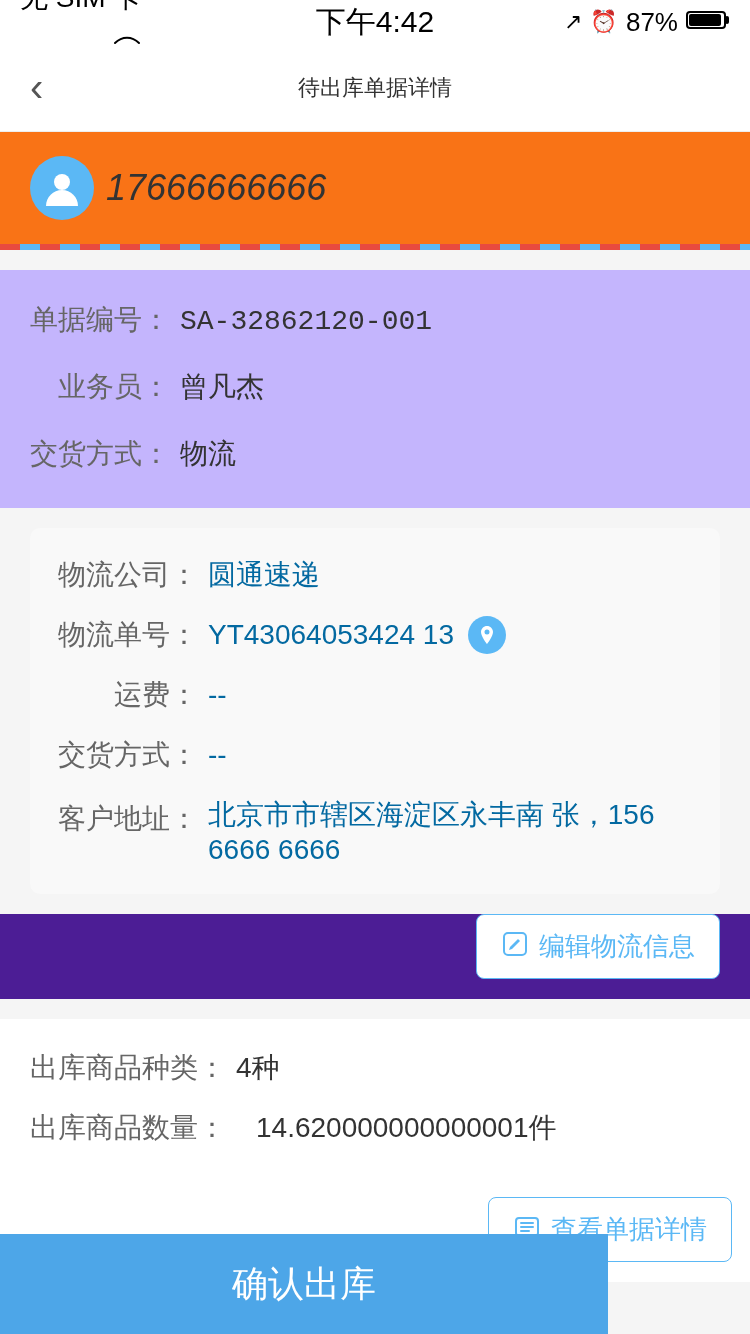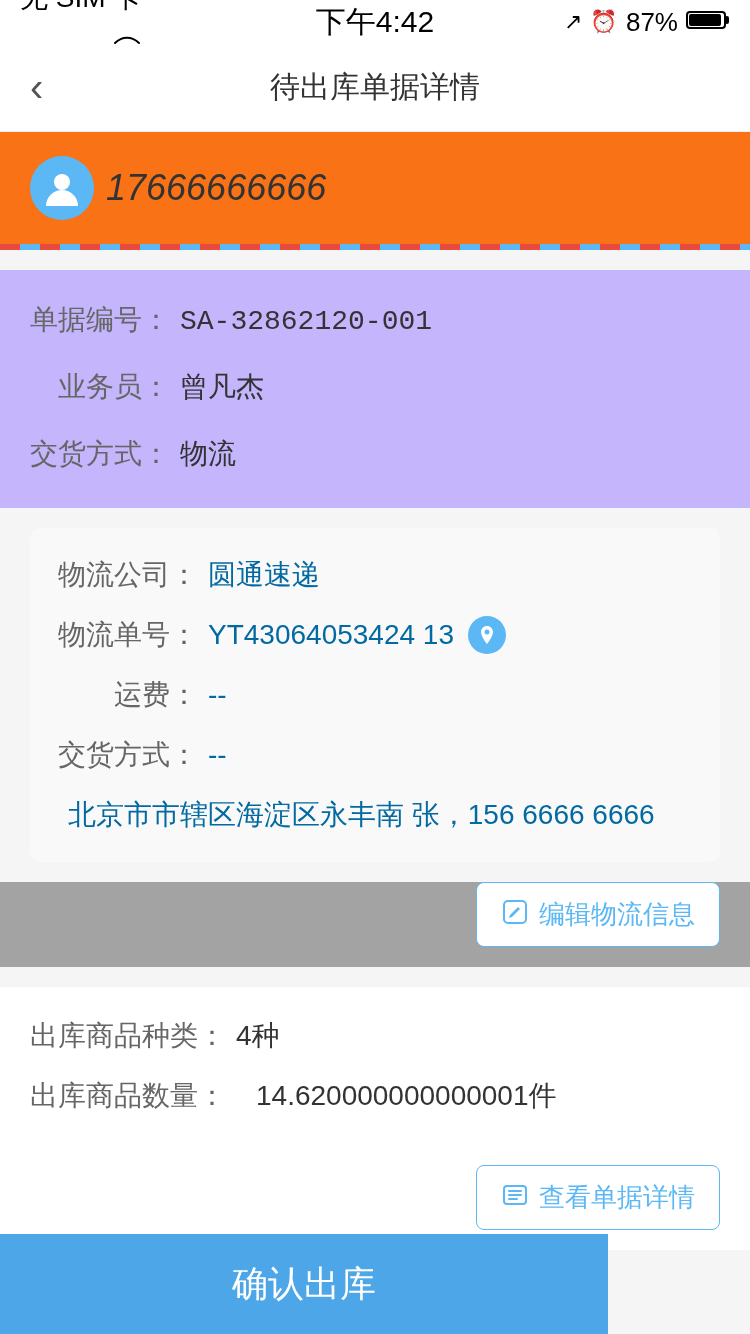--- a/index.html
+++ b/index.html
@@ -60,21 +60,21 @@
       border-bottom: 1px solid #eee;
     }
     .nav-back {
       position: absolute;
       left: 30px;
       font-size: 36px;
       color: #333;
       cursor: pointer;
     }
     .nav-title {
-      font-size: 30px;
+      font-size: 22px;
       color: #333;
       font-weight: 500;
     }
 
     
     .phone-header {
       background: #f97316;
       padding: 24px 30px;
       display: flex;
       align-items: center;
@@ -181,21 +181,21 @@
       align-items: center;
       justify-content: center;
       flex-shrink: 0;
     }
 
     
     .edit-btn-wrapper {
       display: flex;
       justify-content: flex-end;
       padding: 0 30px 20px 30px;
-      background: #a3a3a3;
+      background: #4c1d95;
     }
     .edit-btn {
       display: flex;
       align-items: center;
       gap: 10px;
       border: 1.5px solid #5bb8f5;
       border-radius: 8px;
       padding: 14px 24px;
       color: #5bb8f5;
       font-size: 26px;
@@ -229,21 +229,21 @@
     }
     .goods-value {
       color: #333;
       margin-left: 10px;
     }
 
     
     .view-details-wrapper {
       display: flex;
       justify-content: flex-end;
-      padding: 20px 30px;
+      padding: 20px 18px;
       background: #fff;
     }
     .view-details-btn {
       display: flex;
       align-items: center;
       gap: 10px;
       border: 1.5px solid #5bb8f5;
       border-radius: 8px;
       padding: 14px 24px;
       color: #5bb8f5;
@@ -362,20 +362,21 @@
     </div>
     <div class="logistics-row">
       <span class="logistics-label">运费：</span>
       <div class="logistics-value">--</div>
     </div>
     <div class="logistics-row">
       <span class="logistics-label">交货方式：</span>
       <div class="logistics-value">--</div>
     </div>
     <div class="logistics-row" style="align-items:flex-start;">
+      <span class="logistics-label" style="padding-top:4px;">客户地址：</span>
       <div class="logistics-value address">北京市市辖区海淀区永丰南  张，156 6666 6666</div>
     </div>
   </div>
 
   <div class="edit-btn-wrapper">
     <button class="edit-btn">
       <span style="font-size:24px;">
         <svg width="28" height="28" viewBox="0 0 28 28" fill="none">
           <rect x="3" y="3" width="22" height="22" rx="4" stroke="#5bb8f5" stroke-width="2" fill="none"></rect>
           <path d="M17 9l2 2-8 8-3 1 1-3 8-8z" fill="#5bb8f5"></path>

